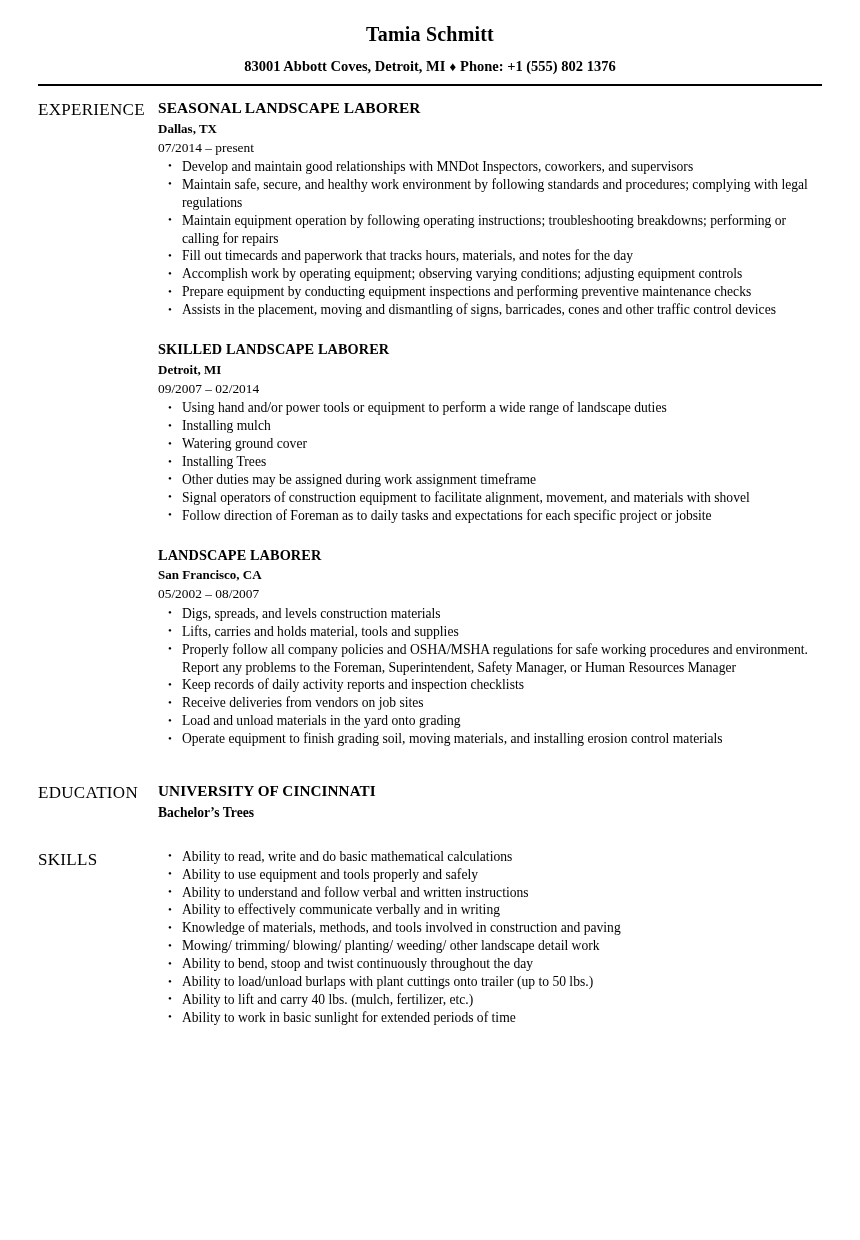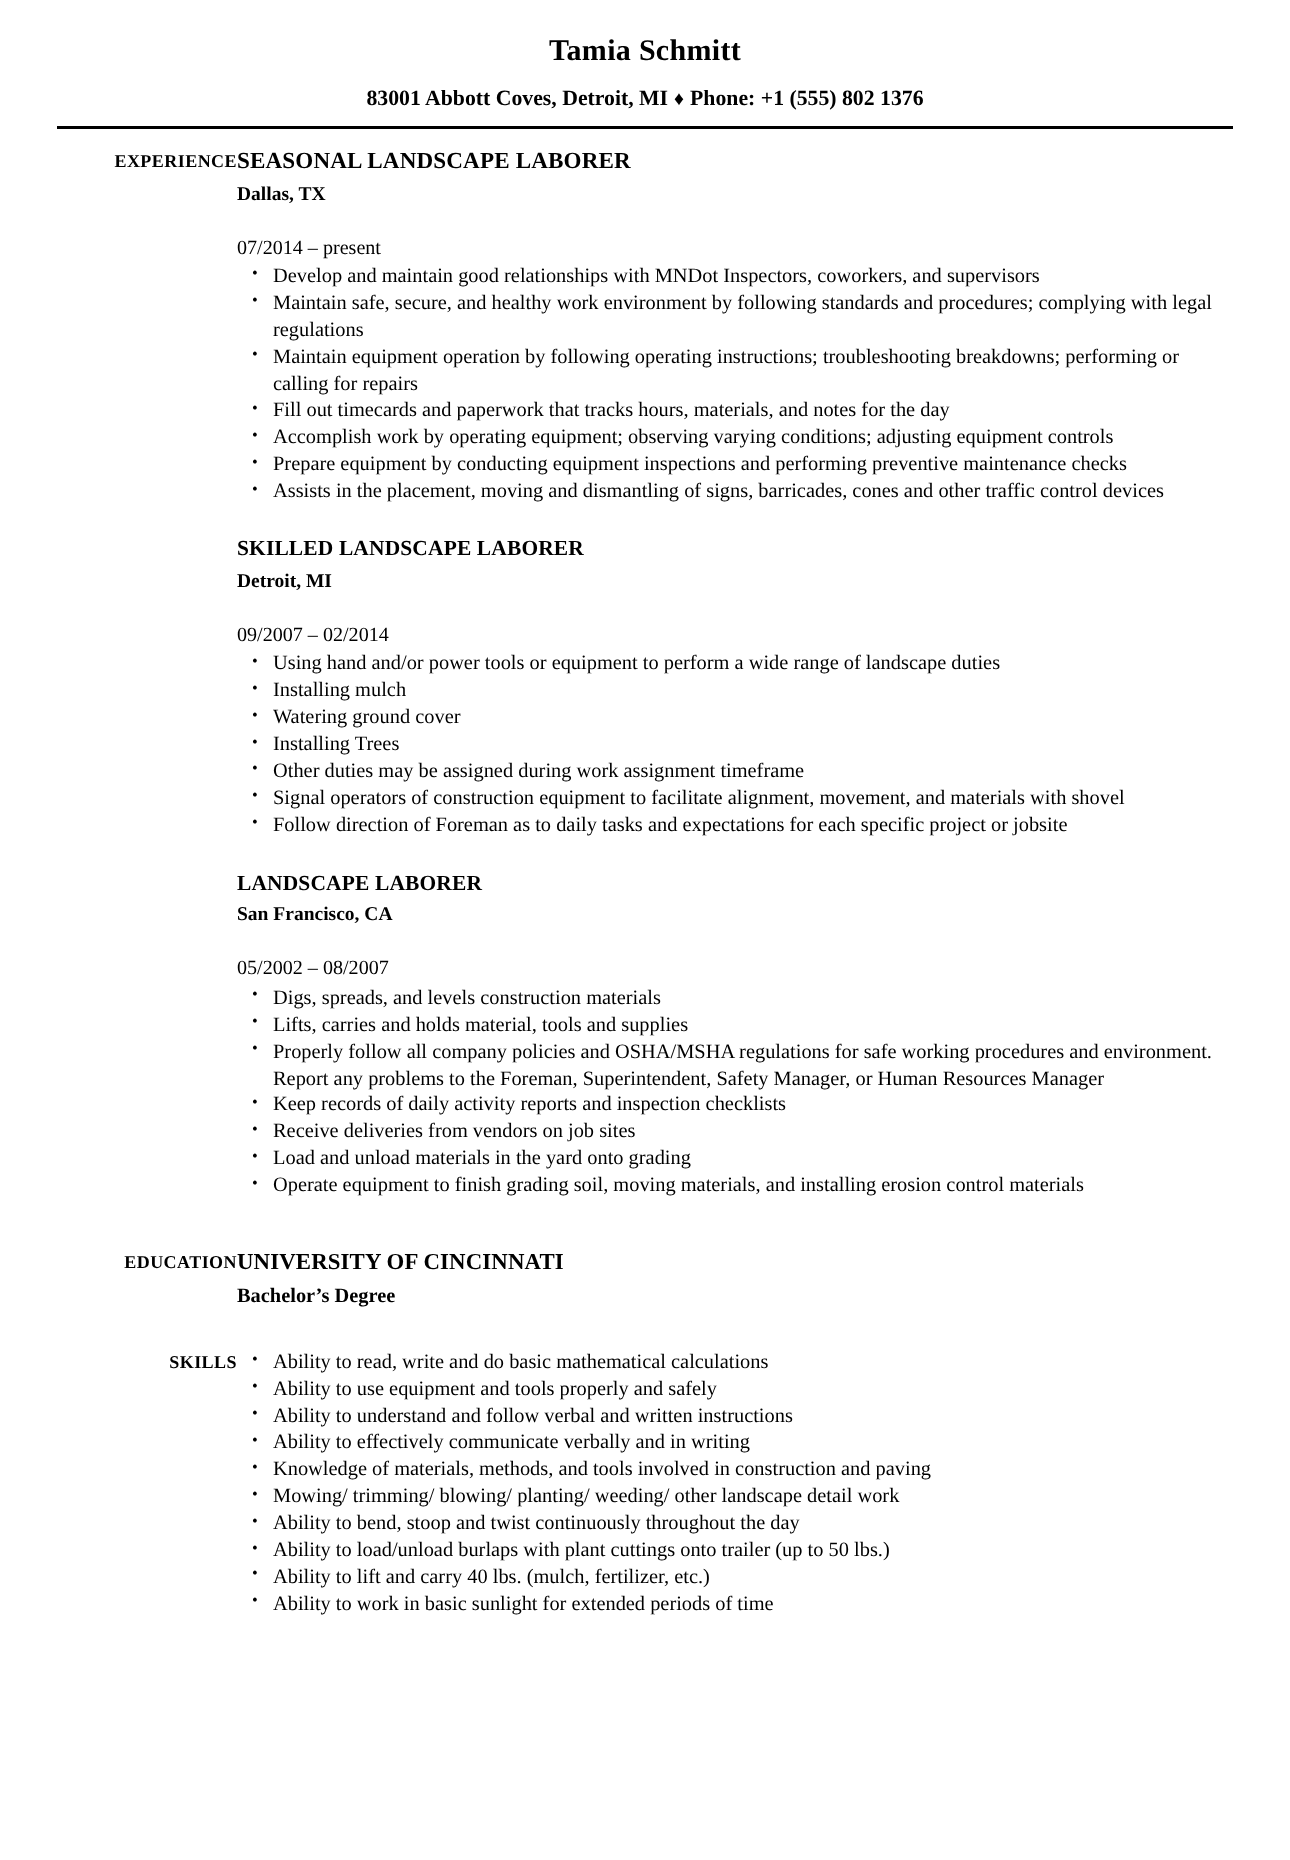--- a/index.html
+++ b/index.html
@@ -56,25 +56,24 @@
   .section {
     display: flex;
     align-items: flex-start;
   }
   .section-label-col {
     width: 120px;
     flex: 0 0 120px;
     padding-top: 2px;
   }
   .section-label {
-    font-size: 12px;
-    font-weight: bold;
+    font-size: 17px;
+    font-weight: normal;
     letter-spacing: 0.3px;
     white-space: nowrap;
-    text-align: right;
   }
   .section-body {
     flex: 1 1 auto;
     min-width: 0;
   }
 
   #experience-section { margin-top: 12px; }
   #education-section  { margin-top: 33px; }
   #skills-section     { margin-top: 26px; }
 
@@ -93,21 +92,21 @@
   }
   .job-location {
     font-size: 13px;
     font-weight: bold;
     line-height: 1.3;
     margin-top: 3px;
   }
   .job-dates {
     font-size: 13.4px;
     line-height: 1.3;
-    margin-top: 18px;
+    margin-top: 1px;
   }
 
   
   ul.bullets {
     list-style: none;
     margin: 2px 0 0 0;
     padding: 0;
   }
   ul.bullets li {
     position: relative;
@@ -210,21 +209,21 @@
 
     </div>
   </div>
 
   <div class="section" id="education-section">
     <div class="section-label-col">
       <div class="section-label">EDUCATION</div>
     </div>
     <div class="section-body">
       <div class="edu-school">UNIVERSITY OF CINCINNATI</div>
-      <div class="edu-degree">Bachelor’s Degree</div>
+      <div class="edu-degree">Bachelor’s Trees</div>
     </div>
   </div>
 
   <div class="section" id="skills-section">
     <div class="section-label-col">
       <div class="section-label">SKILLS</div>
     </div>
     <div class="section-body">
       <ul class="bullets">
         <li>Ability to read, write and do basic mathematical calculations</li>

